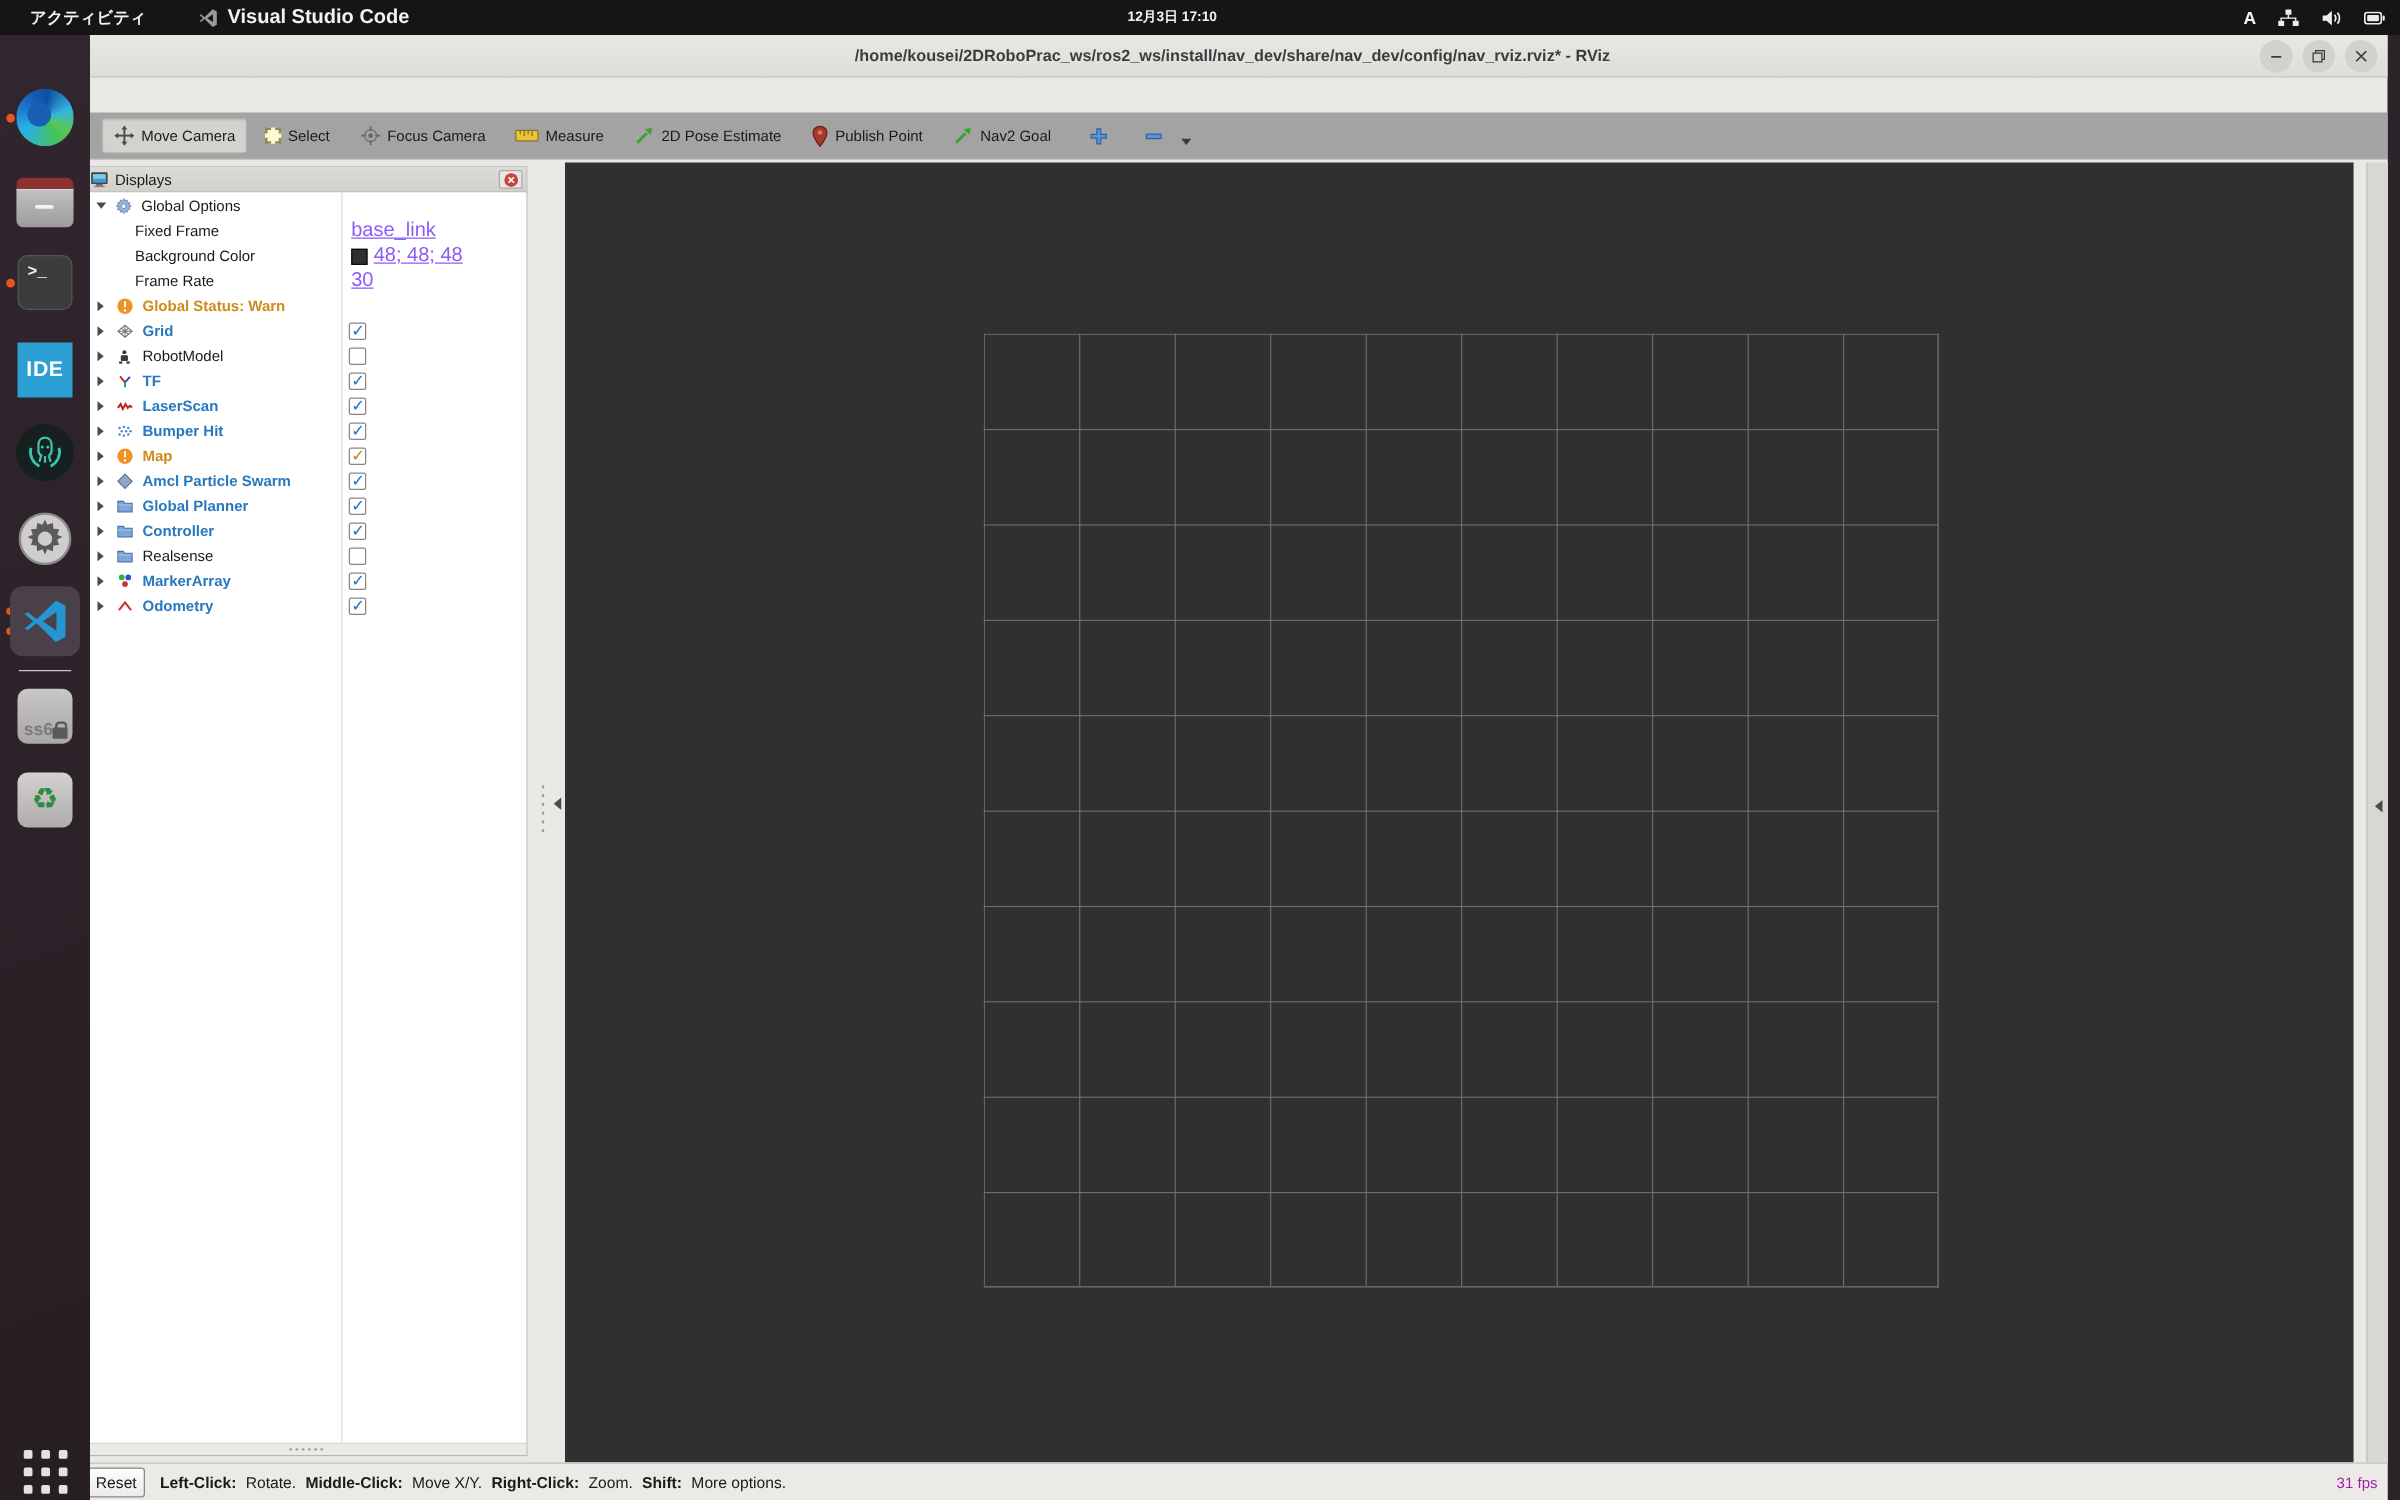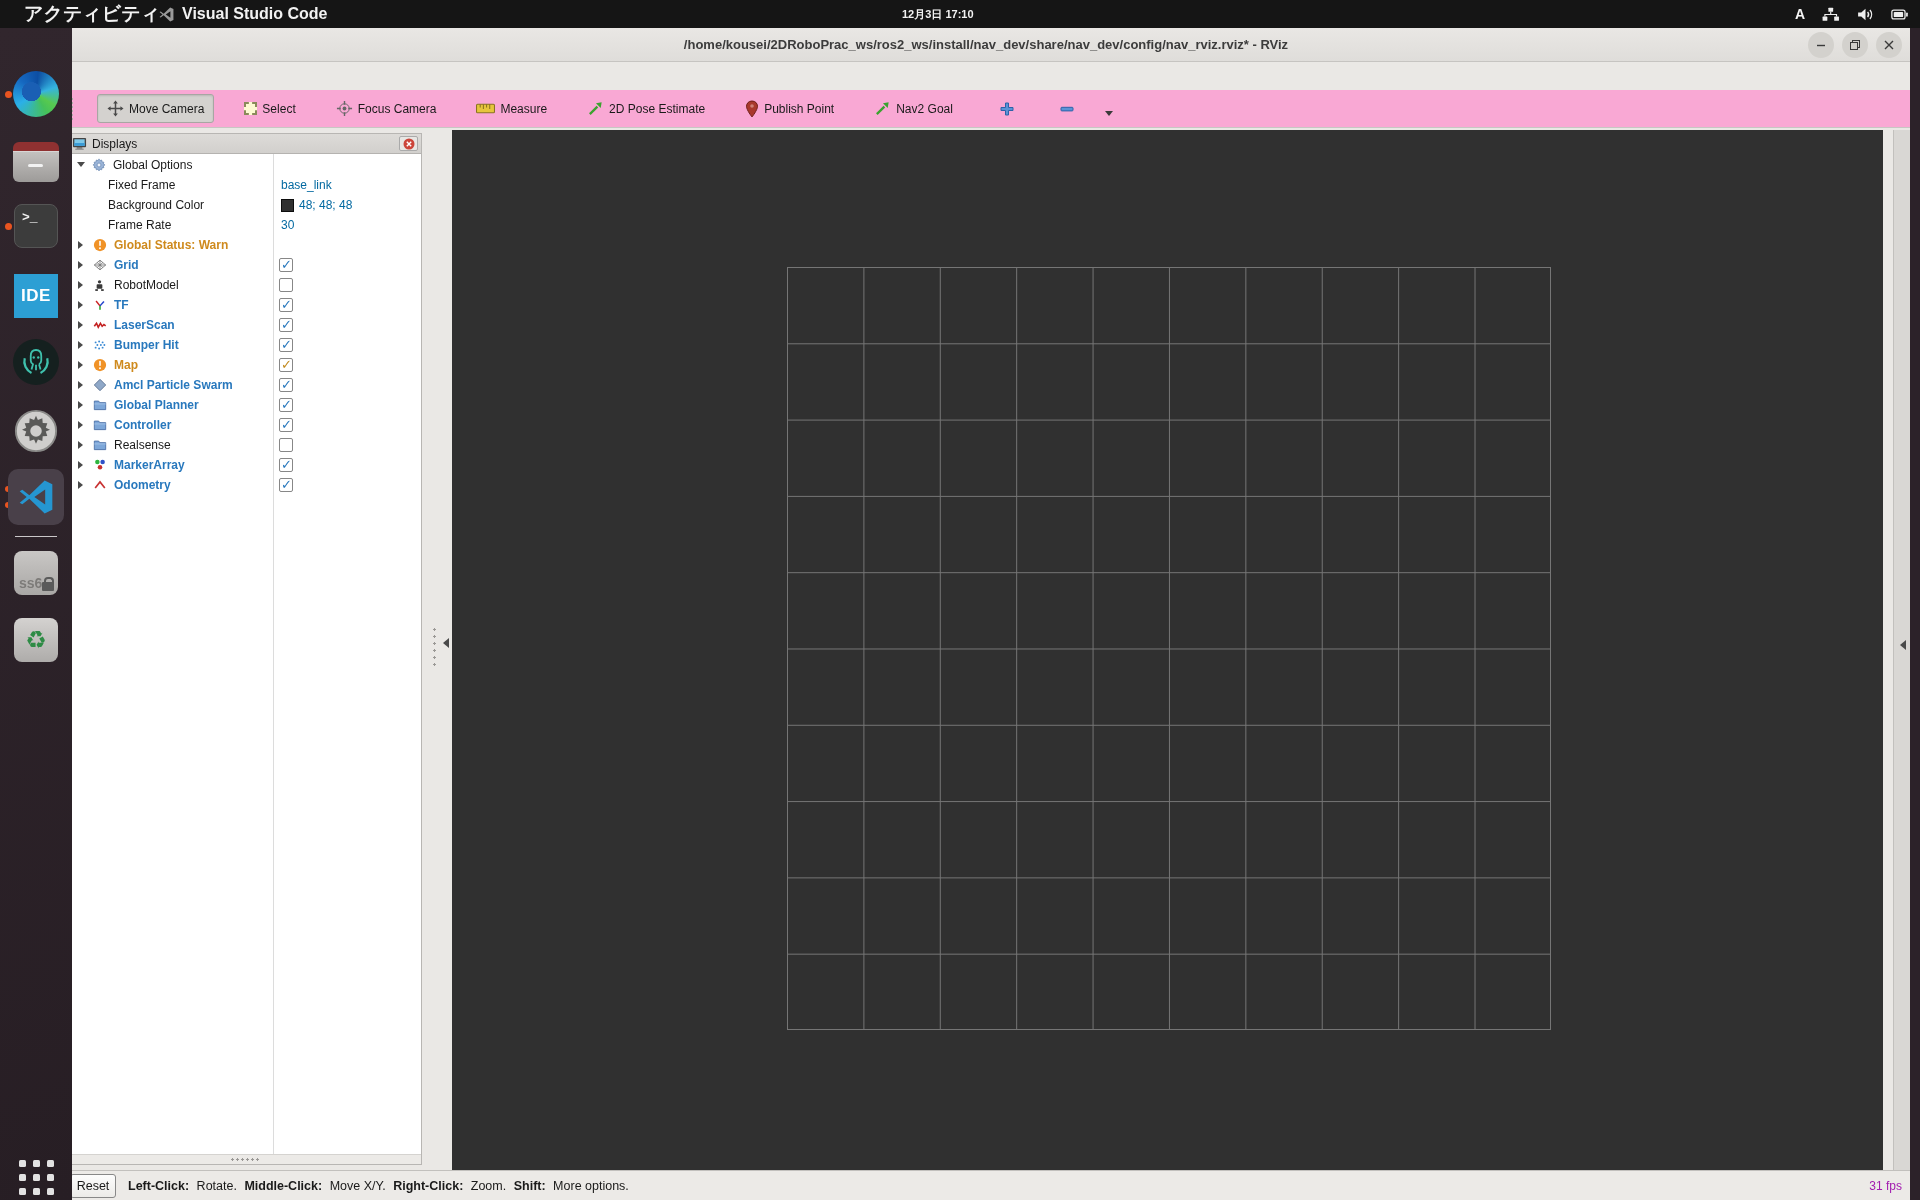--- a/index.html
+++ b/index.html
@@ -1,21 +1,21 @@
 <!DOCTYPE html>
 <html><head>
 <meta charset="utf-8">
 <style>
   *{margin:0;padding:0;box-sizing:border-box;}
   html,body{width:1920px;height:1200px;overflow:hidden;background:#2c2229;
     font-family:"Liberation Sans","DejaVu Sans",sans-serif;-webkit-font-smoothing:antialiased;}
 
   
   .topbar{position:absolute;left:0;top:0;width:1920px;height:28px;background:#151515;color:#eee;z-index:50;}
-  .tb-activities{position:absolute;left:24px;top:0;height:28px;line-height:28px;font-size:19px;font-weight:bold;color:#f2f2f2;}
+  .tb-activities{position:absolute;left:24px;top:0;height:28px;line-height:28px;font-size:13px;font-weight:bold;color:#f2f2f2;}
   .tb-app{position:absolute;left:158px;top:0;height:28px;display:flex;align-items:center;gap:7px;}
   .tb-app .vsc{width:17px;height:17px;}
   .tb-app span{font-size:16px;font-weight:bold;color:#f2f2f2;}
   .tb-clock{position:absolute;left:902px;top:0;height:28px;line-height:28px;font-size:11px;font-weight:bold;color:#f2f2f2;}
   .tb-right{position:absolute;right:12px;top:0;height:28px;display:flex;align-items:center;gap:16px;}
   .tb-ime{font-size:14px;font-weight:bold;color:#f5f5f5;}
 
   
   .dock{position:absolute;left:0;top:28px;width:72px;height:1172px;background:linear-gradient(160deg,#31262d,#271e24);z-index:40;}
   .dock-item{position:absolute;left:12px;width:48px;height:48px;display:flex;align-items:center;justify-content:center;}
@@ -46,22 +46,22 @@
 
   
   .window{position:absolute;left:62px;top:28px;width:1848px;height:1172px;background:#eae8e5;z-index:30;}
   .titlebar{position:absolute;left:0;top:0;width:100%;height:34px;background:linear-gradient(#e9e7e4,#dfddda);
      border-bottom:1px solid #c6c4c1;display:flex;align-items:center;justify-content:center;}
   .titlebar .title{font-size:13px;font-weight:bold;color:#3c3c3c;}
   .winbtn{position:absolute;top:4px;width:26px;height:26px;border-radius:50%;background:#d3d1cd;
      display:flex;align-items:center;justify-content:center;}
   .menubar{position:absolute;left:0;top:34px;width:100%;height:28px;background:#ebe9e6;display:flex;align-items:center;padding-left:4px;}
   .menu-item{font-size:13px;color:#1d1d1d;padding:4px 11px;}
-  .rv-toolbar{position:absolute;left:0;top:62px;width:100%;height:38px;background:#f9a8d4;border-bottom:1px solid #c8c6c3;
-     display:flex;align-items:center;padding-left:4px;gap:20px;}
+  .rv-toolbar{position:absolute;left:0;top:62px;width:100%;height:38px;background:#a3a3a3;border-bottom:1px solid #c8c6c3;
+     display:flex;align-items:center;padding-left:4px;gap:4px;}
   .tb-handle{width:7px;height:24px;margin-right:4px;background:radial-gradient(circle,#aeaca9 1px,rgba(0,0,0,0) 1.3px);background-size:4px 4px;}
   .tool{display:flex;align-items:center;gap:5px;padding:5px 9px;border-radius:3px;border:1px solid rgba(0,0,0,0);}
   .tool span{font-size:12px;color:#1a1a1a;}
   .tool.pressed{background:#d4d2cf;border:1px solid #a8a6a3;box-shadow:inset 0 1px 2px rgba(0,0,0,.12);}
   .tool-mini{padding:5px 7px;}
   .overflow-arrow{width:0;height:0;border:4px solid rgba(0,0,0,0);border-top:5px solid #3a3a3a;align-self:flex-end;margin:0 0 7px 2px;}
 
   .content{position:absolute;left:0;top:100px;width:100%;height:1042px;background:#eae8e5;}
 
   
@@ -76,21 +76,21 @@
   .col-divider{position:absolute;left:204px;top:0;bottom:0;width:1px;background:#dcdcdc;}
   .trow{position:relative;height:20px;display:flex;align-items:center;}
   .arrow{width:0;height:0;flex:none;}
   .arrow.right{border:4px solid rgba(0,0,0,0);border-left:5px solid #4a4a4a;margin-left:9px;margin-right:5px;}
   .arrow.down{border:4px solid rgba(0,0,0,0);border-top:5px solid #4a4a4a;margin-left:8px;margin-right:6px;margin-top:3px;}
   .ticon{width:15px;height:15px;flex:none;margin-right:7px;display:inline-flex;align-items:center;justify-content:center;}
   .tlabel{font-size:12px;color:#1a1a1a;white-space:nowrap;}
   .tlabel.blue{color:#2878bd;font-weight:bold;}
   .tlabel.warn{color:#cf8a1d;font-weight:bold;}
   .trow.child{padding-left:39px;}
-  .tval{position:absolute;left:212px;font-size:12px;color:#0369a1;display:flex;align-items:center;gap:5px;}
+  .tval{position:absolute;left:212px;font-size:16px;color:#8b5cf6;display:flex;align-items:center;gap:5px;text-decoration:underline;}
   .swatch{width:13px;height:13px;background:#303030;border:1px solid #0d0d0d;}
   .checkbox{position:absolute;left:210px;top:3px;width:14px;height:14px;background:#fff;border:1px solid #878787;border-radius:2px;}
   .checkbox.checked::after{content:"✓";position:absolute;left:1px;top:-2px;font-size:13px;font-weight:bold;color:var(--ck,#2878bd);}
   .tree-splitter{height:10px;background:#eceae7;border-top:1px solid #d5d3d0;display:flex;align-items:center;justify-content:center;}
   .tree-splitter i{width:30px;height:3px;background:radial-gradient(circle,#9a9895 1px,rgba(0,0,0,0) 1.2px);background-size:5px 3px;}
   .dpanel-buttons{height:30px;background:#eceae7;display:flex;gap:5px;padding:3px 2px;}
   .pbtn{flex:1;font-size:12px;border-radius:3px;border:1px solid #999;background:linear-gradient(#fcfcfc,#eceae7);color:#1a1a1a;
      display:flex;align-items:center;justify-content:center;}
   .pbtn.disabled{color:#aaa;border-color:#c9c7c4;background:#eceae7;}
 

